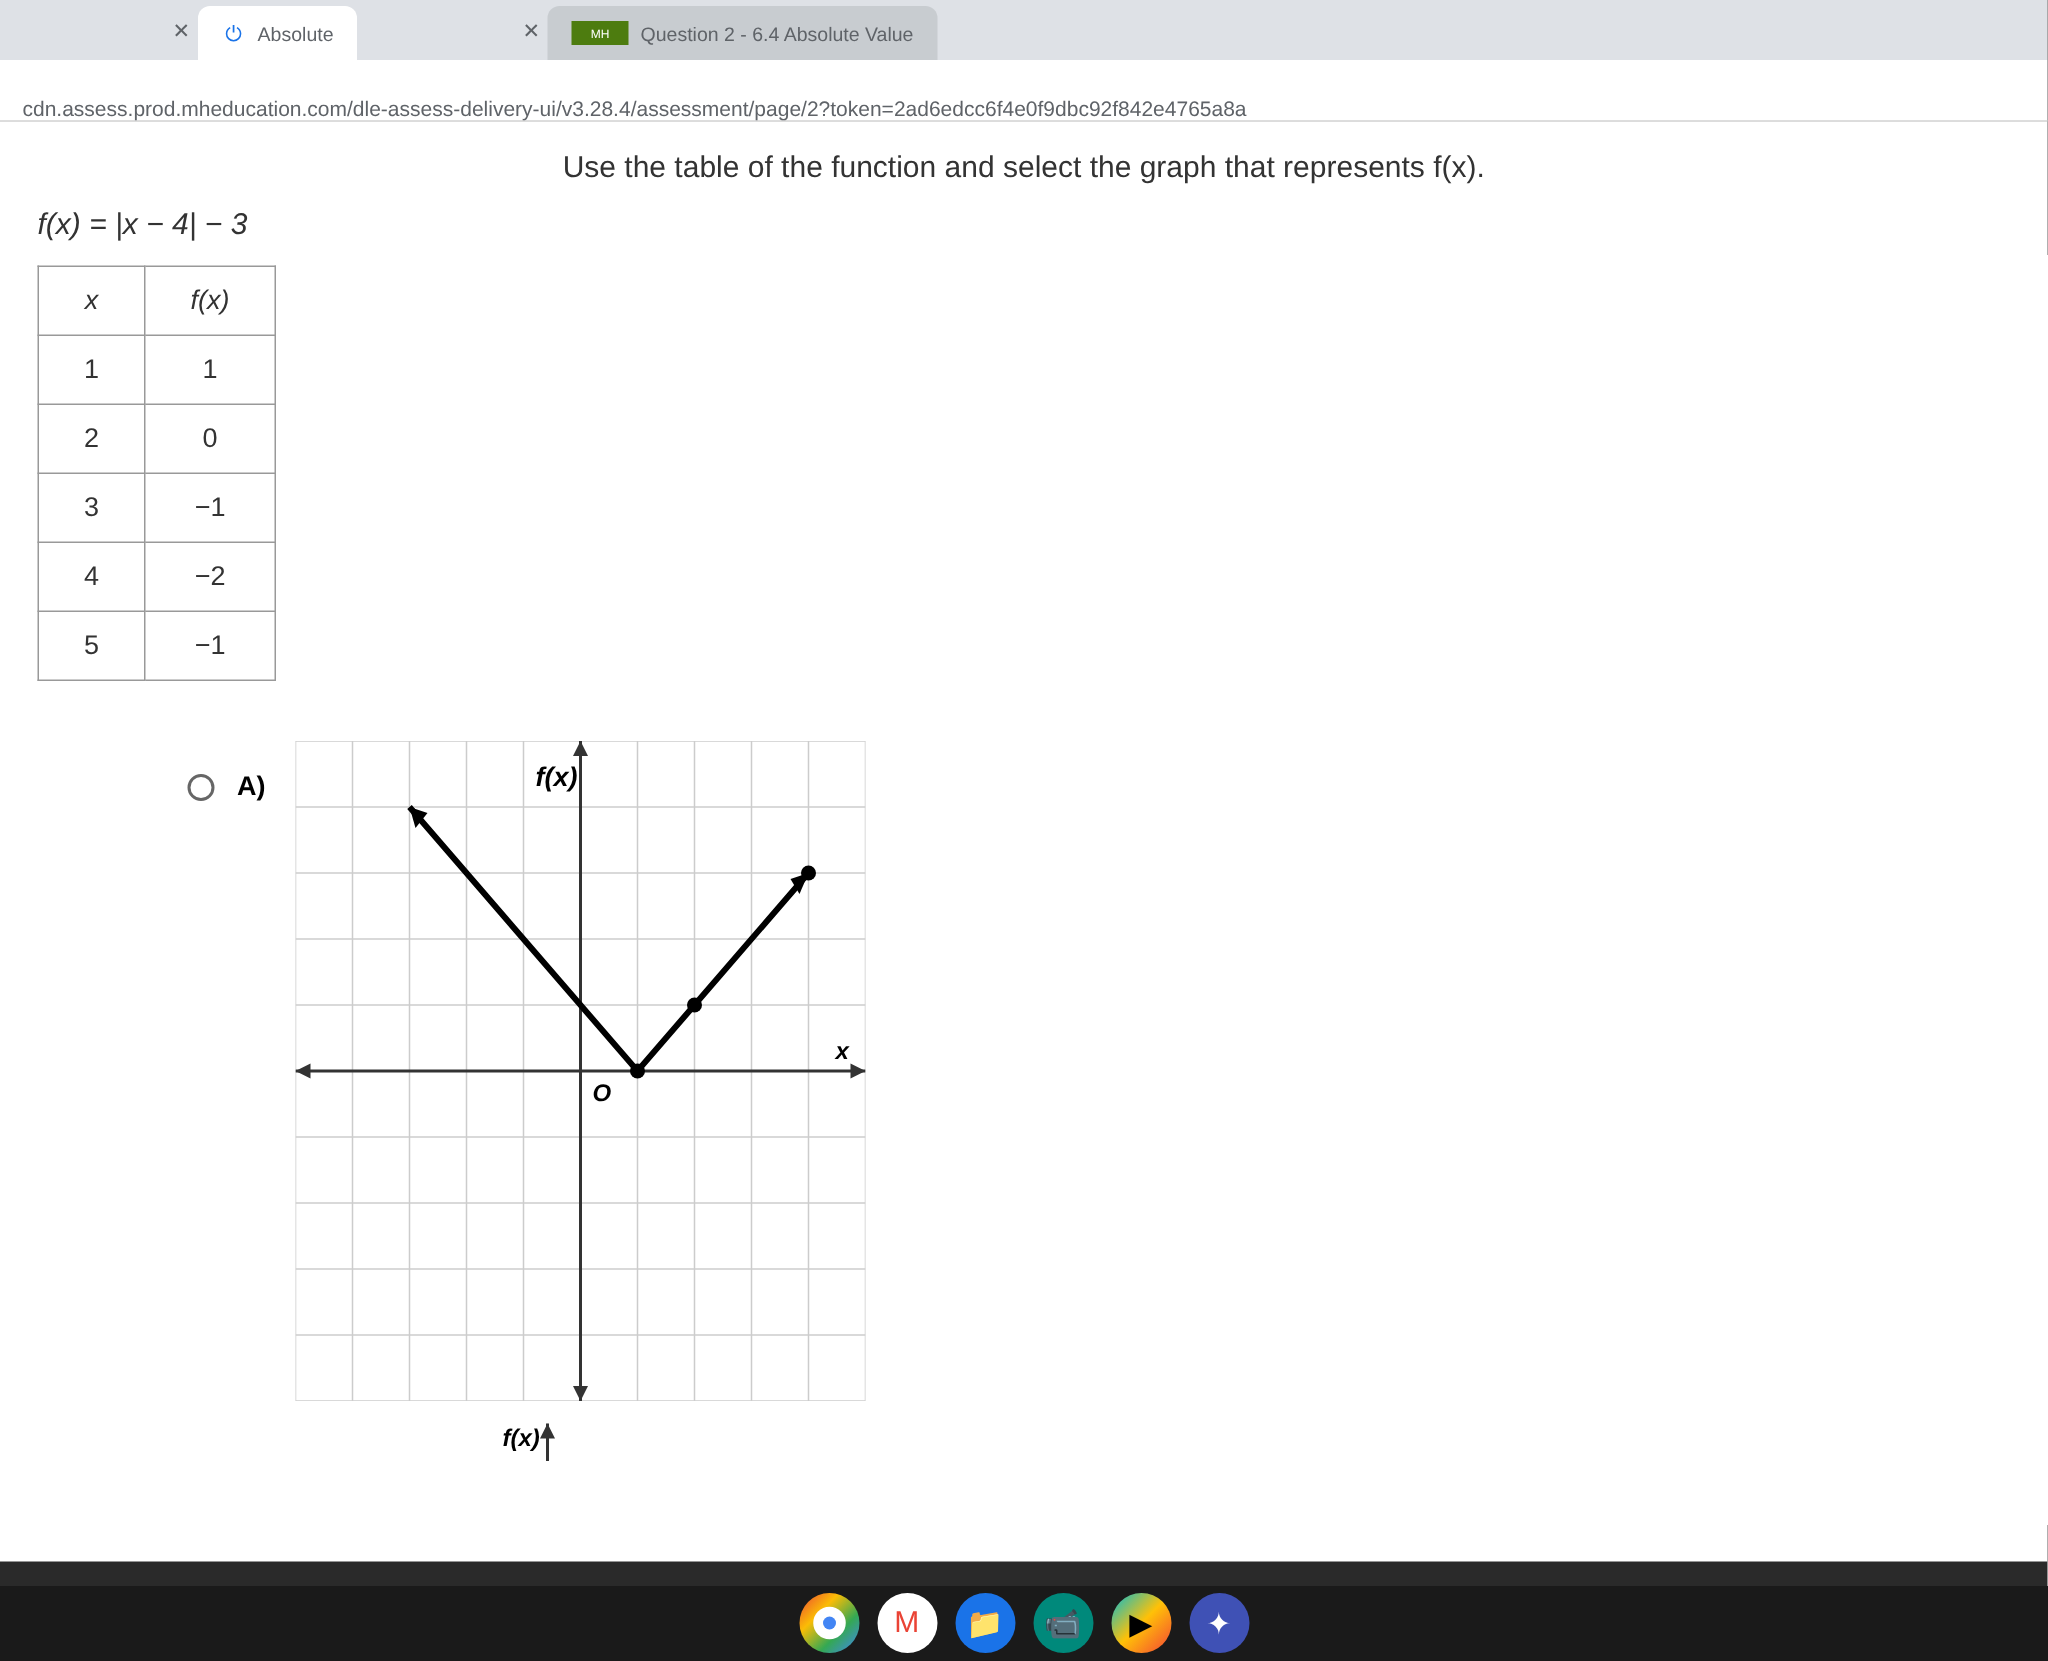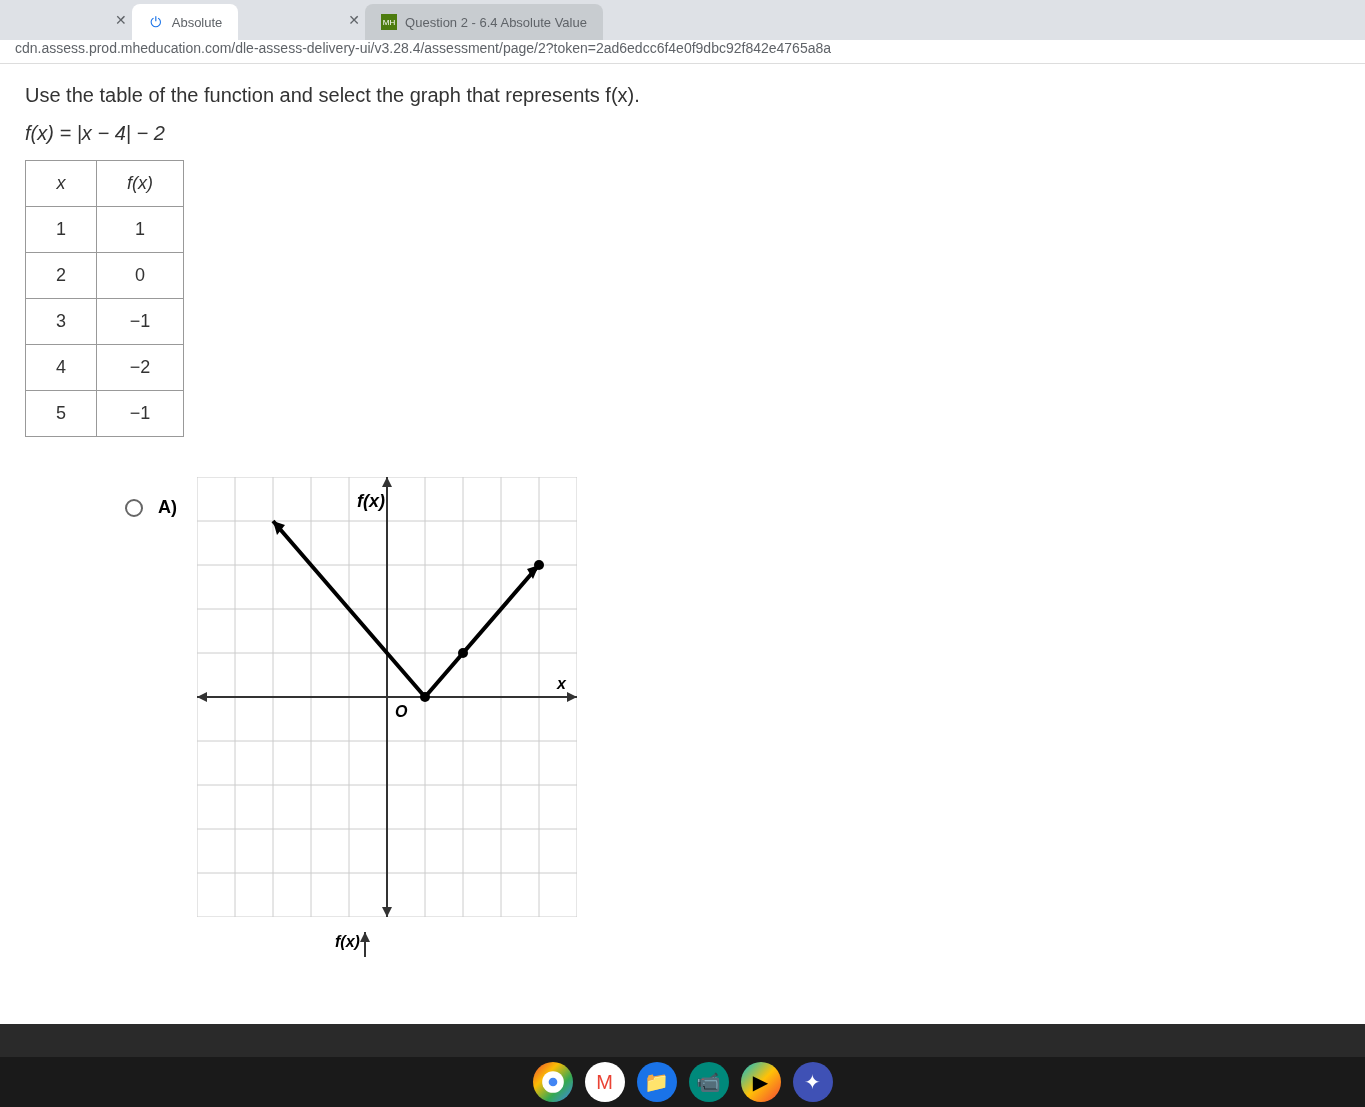--- a/index.html
+++ b/index.html
@@ -47,45 +47,46 @@
     }
     .power-icon {
       color: #1a73e8;
       font-size: 14px;
     }
     .mh-icon {
       background: #4d7c0f;
       color: white;
       font-size: 8px;
       padding: 2px;
-      width: 16px;
+      width: 38px;
       height: 16px;
       display: flex;
       align-items: center;
       justify-content: center;
     }
     .url-bar {
       background: #fff;
-      height: 24px;
-      display: flex;
-      align-items: flex-start;
+      height: 41px;
+      display: flex;
+      align-items: flex-end;
       padding: 0 15px;
       font-size: 14px;
       color: #5f6368;
       border-bottom: 1px solid #ddd;
     }
     .content-area {
       background: #fff;
       padding: 20px 25px;
       min-height: 960px;
     }
     .question-text {
       font-size: 20px;
       color: #333;
       margin-bottom: 15px;
+      text-align: center;
     }
     .formula {
       font-size: 20px;
       color: #333;
       font-style: italic;
       margin-bottom: 15px;
     }
     .data-table {
       border-collapse: collapse;
       margin-bottom: 40px;
@@ -171,21 +172,21 @@
     <span>Question 2 - 6.4 Absolute Value</span>
   </div>
 </div>
 
 <div class="url-bar">
   <span>cdn.assess.prod.mheducation.com/dle-assess-delivery-ui/v3.28.4/assessment/page/2?token=2ad6edcc6f4e0f9dbc92f842e4765a8a</span>
 </div>
 
 <div class="content-area">
   <div class="question-text">Use the table of the function and select the graph that represents f(x).</div>
-  <div class="formula">f(x) = |x − 4| − 2</div>
+  <div class="formula">f(x) = |x − 4| − 3</div>
 
   <table class="data-table">
     <tbody>
         <tr>
       <th>x</th>
       <th>f(x)</th>
     </tr>
     <tr>
       <td>1</td>
       <td>1</td>

